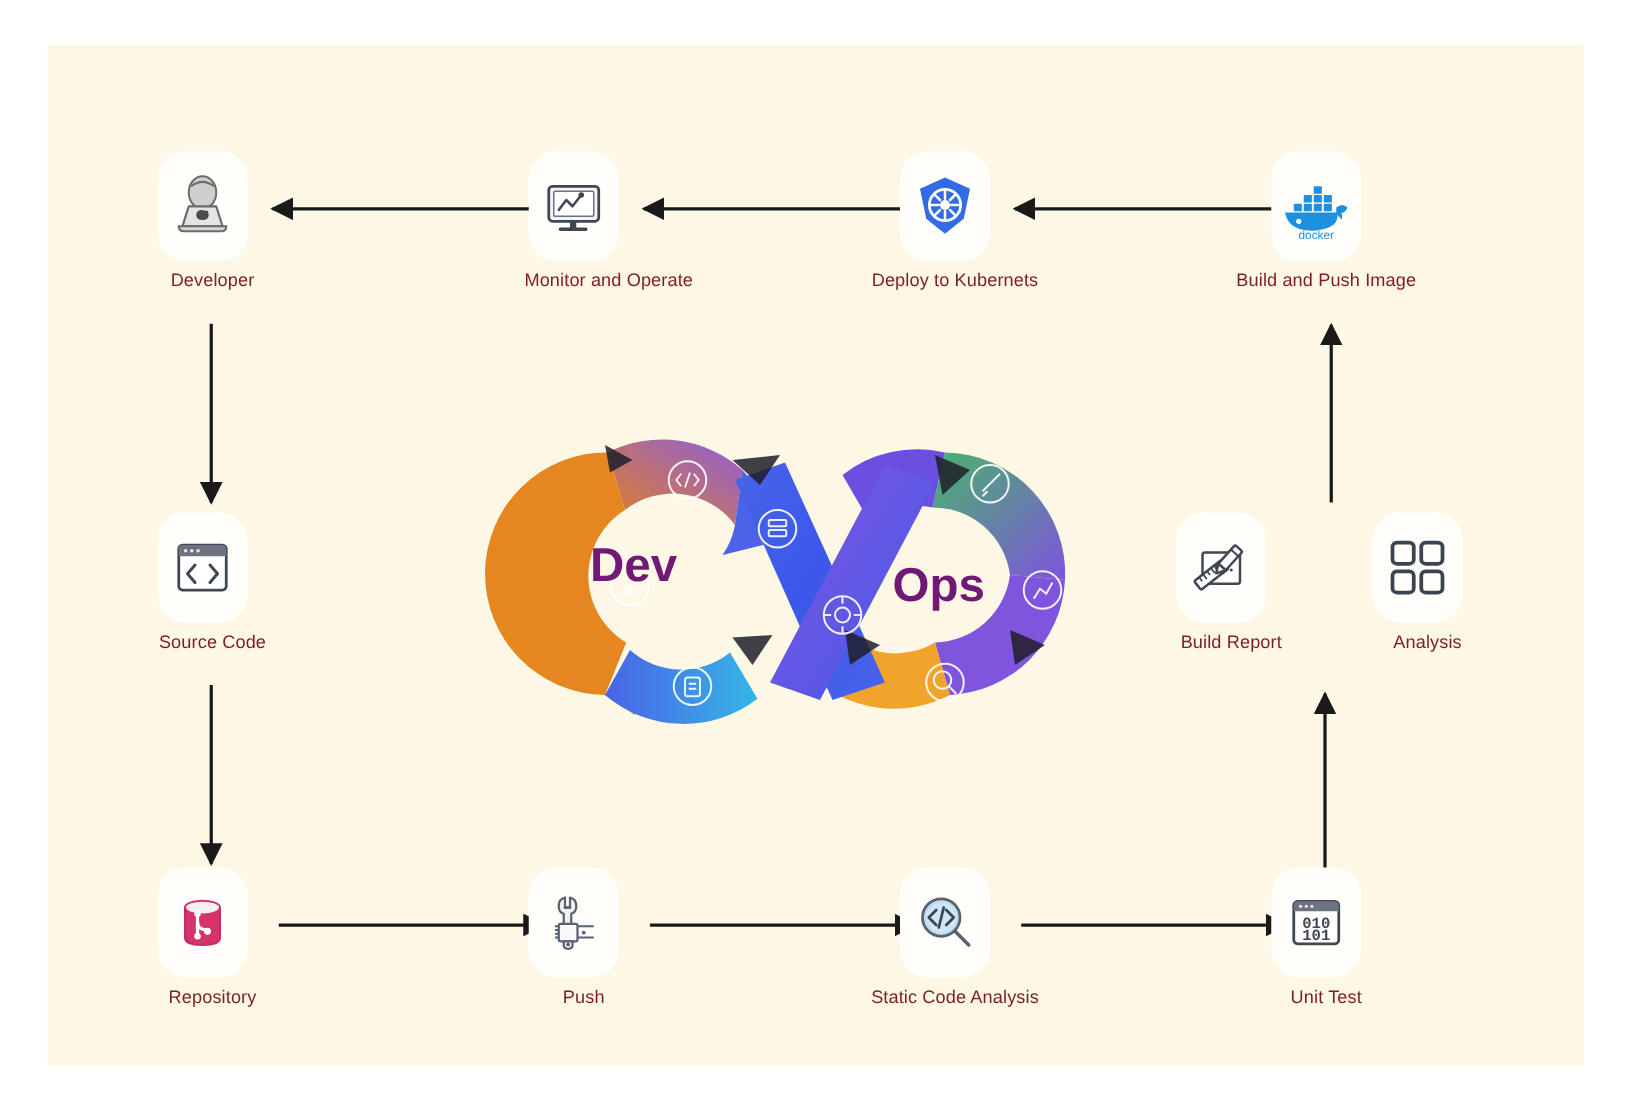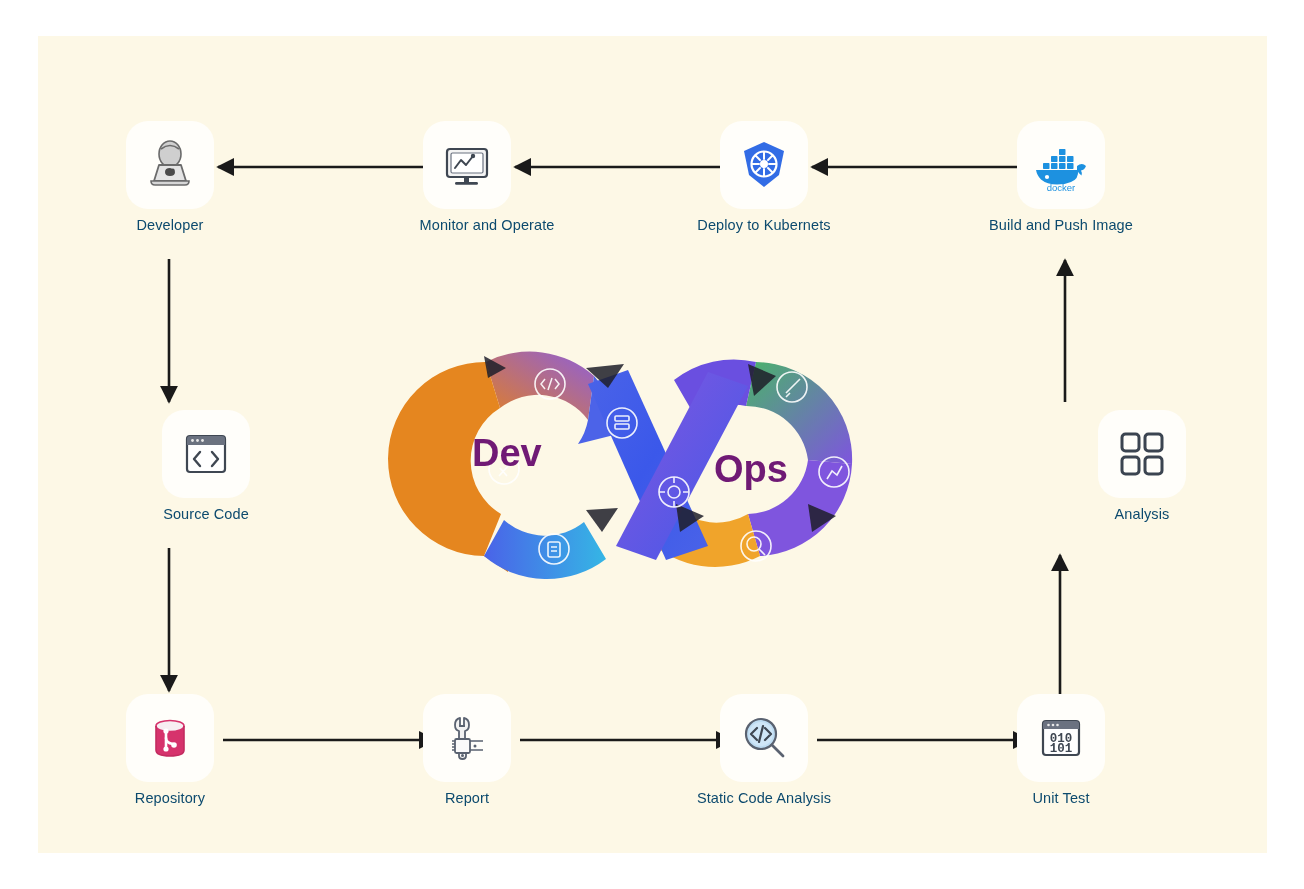--- a/index.html
+++ b/index.html
@@ -27,38 +27,38 @@
 
   
   .node {
     position: absolute;
     width: 88px;
     height: 88px;
   }
   .tile {
     position: absolute;
     left: 0; top: 0;
-    width: 88px;
+    width: 72px;
     height: 88px;
     background: #fffefa;
     border-radius: 22px;
     display: flex;
     align-items: center;
     justify-content: center;
     box-shadow: 0 0 0 0 rgba(0,0,0,0);
   }
   .tile svg { display: block; }
   .node-label {
     position: absolute;
     top: 96px;
     left: 50%;
     transform: translateX(-50%);
     white-space: nowrap;
     font-size: 14.5px;
-    color: #0c4a6e;
+    color: #7f1d1d;
     font-family: "Liberation Sans", sans-serif;
     letter-spacing: 0.1px;
   }
 
   
   .arrow-layer {
     position: absolute;
     left: 0; top: 0;
     width: 1229px;
     height: 817px;
@@ -286,34 +286,53 @@
             <path d="M6 33 H48 q1 9 -7 12 q-6 2.5 -14 2.5 q-10 0 -16 -5 q-4 -4 -5 -9.5 Z"></path>
             <path d="M47 29 q5 -4 9 0 q-1.5 4 -5 4.5 q1.5 2.5 0.5 5 q-3 -2 -4.5 -5.5 Z"></path>
           </g>
           <circle cx="17" cy="40" r="2.1" fill="#ffffff"></circle>
           <text x="31" y="54" text-anchor="middle" font-family="'Liberation Sans', sans-serif" font-size="9.5" fill="#1d91e0">docker</text>
         </svg>
       </div>
       <div class="node-label">Build and Push Image</div>
     </div>
 
-    <div class="node" style="left:88px; top:374px;margin-left:36px;">
+    <div class="node" style="left:88px; top:374px;">
       <div class="tile">
         <svg width="56" height="56" viewBox="0 0 56 56">
           <rect x="9" y="10" width="38" height="36" rx="3" fill="#ffffff" stroke="#3f4752" stroke-width="2.2"></rect>
           <path d="M9 13 a3 3 0 0 1 3 -3 H44 a3 3 0 0 1 3 3 V19 H9 Z" fill="#6b7280"></path>
           <circle cx="14.5" cy="14.5" r="1.4" fill="#e8e8e8"></circle>
           <circle cx="19.5" cy="14.5" r="1.4" fill="#e8e8e8"></circle>
           <circle cx="24.5" cy="14.5" r="1.4" fill="#e8e8e8"></circle>
           <path d="M22 26 L16 33 L22 40 M34 26 L40 33 L34 40" fill="none" stroke="#3f4752" stroke-width="2.4" stroke-linecap="round" stroke-linejoin="round"></path>
         </svg>
       </div>
       <div class="node-label">Source Code</div>
     </div>
 
+    <div class="node" style="left:903px; top:374px;">
+      <div class="tile">
+        <svg width="56" height="56" viewBox="0 0 56 56">
+          <rect x="13" y="16" width="30" height="25" rx="2" fill="#ffffff" stroke="#3f4752" stroke-width="2"></rect>
+          <circle cx="32" cy="30" r="1.2" fill="#3f4752"></circle>
+          <circle cx="36" cy="30" r="1.2" fill="#3f4752"></circle>
+          <g transform="rotate(-38 22 33)">
+            <rect x="6" y="28" width="28" height="9" rx="1.5" fill="#ffffff" stroke="#3f4752" stroke-width="2"></rect>
+            <path d="M11 28 V32 M15 28 V33 M19 28 V32 M23 28 V33 M27 28 V32" stroke="#3f4752" stroke-width="1.4"></path>
+          </g>
+          <g transform="rotate(42 30 26)">
+            <rect x="26" y="8" width="8" height="24" rx="1.5" fill="#ffffff" stroke="#3f4752" stroke-width="2"></rect>
+            <path d="M26 28 L30 35 L34 28 Z" fill="#ffffff" stroke="#3f4752" stroke-width="2" stroke-linejoin="round"></path>
+            <path d="M26 13 H34" stroke="#3f4752" stroke-width="1.6"></path>
+          </g>
+        </svg>
+      </div>
+      <div class="node-label">Build Report</div>
+    </div>
 
     <div class="node" style="left:1060px; top:374px;">
       <div class="tile">
         <svg width="52" height="52" viewBox="0 0 52 52">
           <rect x="6" y="6" width="17" height="17" rx="3.5" fill="none" stroke="#3b4450" stroke-width="3"></rect>
           <rect x="29" y="6" width="17" height="17" rx="3.5" fill="none" stroke="#3b4450" stroke-width="3"></rect>
           <rect x="6" y="29" width="17" height="17" rx="3.5" fill="none" stroke="#3b4450" stroke-width="3"></rect>
           <rect x="29" y="29" width="17" height="17" rx="3.5" fill="none" stroke="#3b4450" stroke-width="3"></rect>
         </svg>
       </div>
@@ -344,21 +363,21 @@
           <path d="M21 8 V16 H25 V8 q5 1 5 7 q0 5 -4 6 V30 H20 V21 q-4 -1 -4 -6 q0 -6 5 -7 Z" fill="#f2f2f2" stroke="#5a6270" stroke-width="1.8" stroke-linejoin="round"></path>
           <path d="M20 16 H26" stroke="#5a6270" stroke-width="1.8"></path>
           <rect x="16" y="29" width="15" height="14" rx="1.5" fill="#fafafa" stroke="#5a6270" stroke-width="1.8"></rect>
           <path d="M16 31 H13 M16 34 H13 M16 37 H13 M16 40 H13" stroke="#5a6270" stroke-width="1.5"></path>
           <path d="M31 31 H44 M31 40 H44" stroke="#5a6270" stroke-width="1.5"></path>
           <circle cx="36" cy="36" r="1.5" fill="#5a6270"></circle>
           <path d="M20 43 h7 v3 q0 3 -3.5 3 q-3.5 0 -3.5 -3 Z" fill="#fafafa" stroke="#5a6270" stroke-width="1.8"></path>
           <circle cx="23.5" cy="45.5" r="1.5" fill="#5a6270"></circle>
         </svg>
       </div>
-      <div class="node-label">Report</div>
+      <div class="node-label">Push</div>
     </div>
 
     <div class="node" style="left:682px; top:658px;">
       <div class="tile">
         <svg width="56" height="56" viewBox="0 0 56 56">
           <circle cx="25" cy="24" r="15" fill="#bedcf2" stroke="#5a6270" stroke-width="2.2"></circle>
           <circle cx="25" cy="24" r="12" fill="#cfe6f7" stroke="none"></circle>
           <path d="M21 18 L15 24 L21 30 M29 18 L35 24 L29 30 M27 16 L23 32" fill="none" stroke="#3f4752" stroke-width="2.2" stroke-linecap="round" stroke-linejoin="round"></path>
           <path d="M36 35 L47 46" stroke="#5a6270" stroke-width="2.8" stroke-linecap="round"></path>
         </svg>

